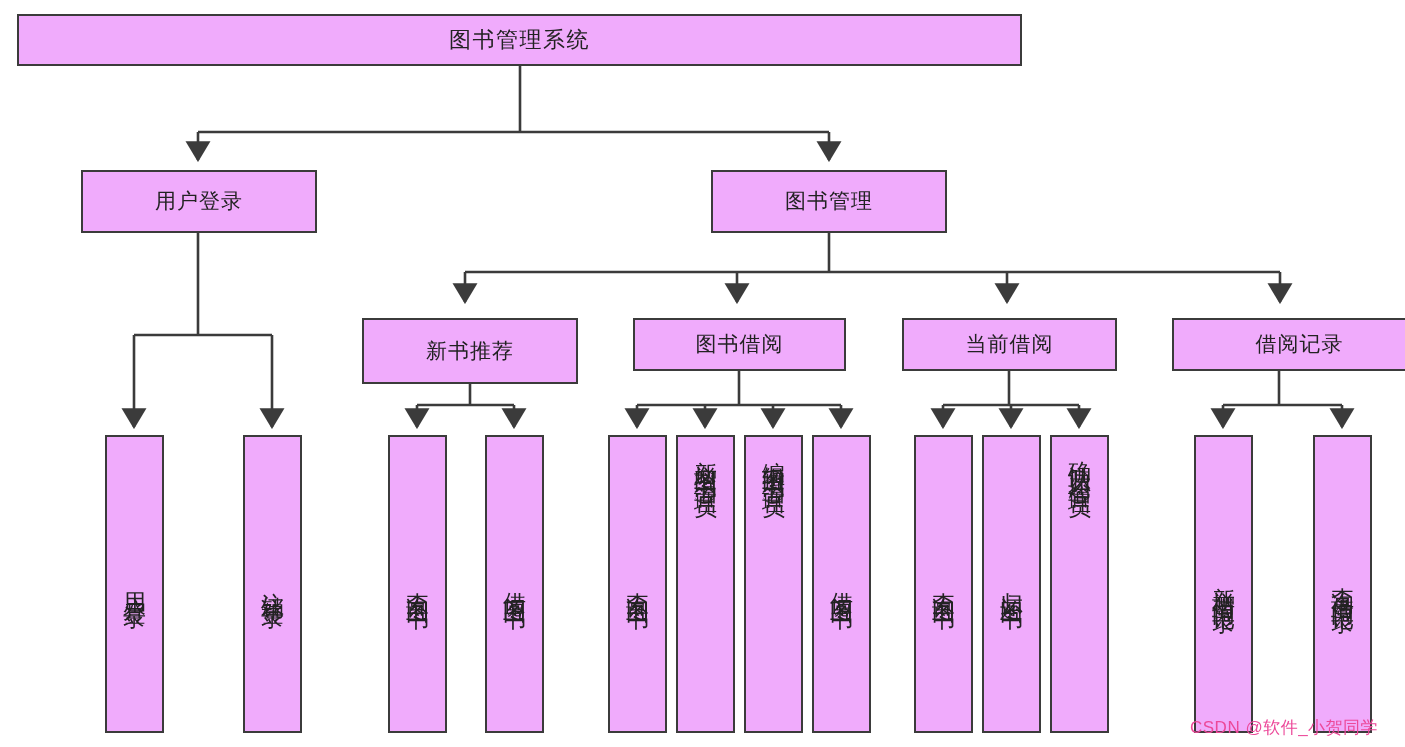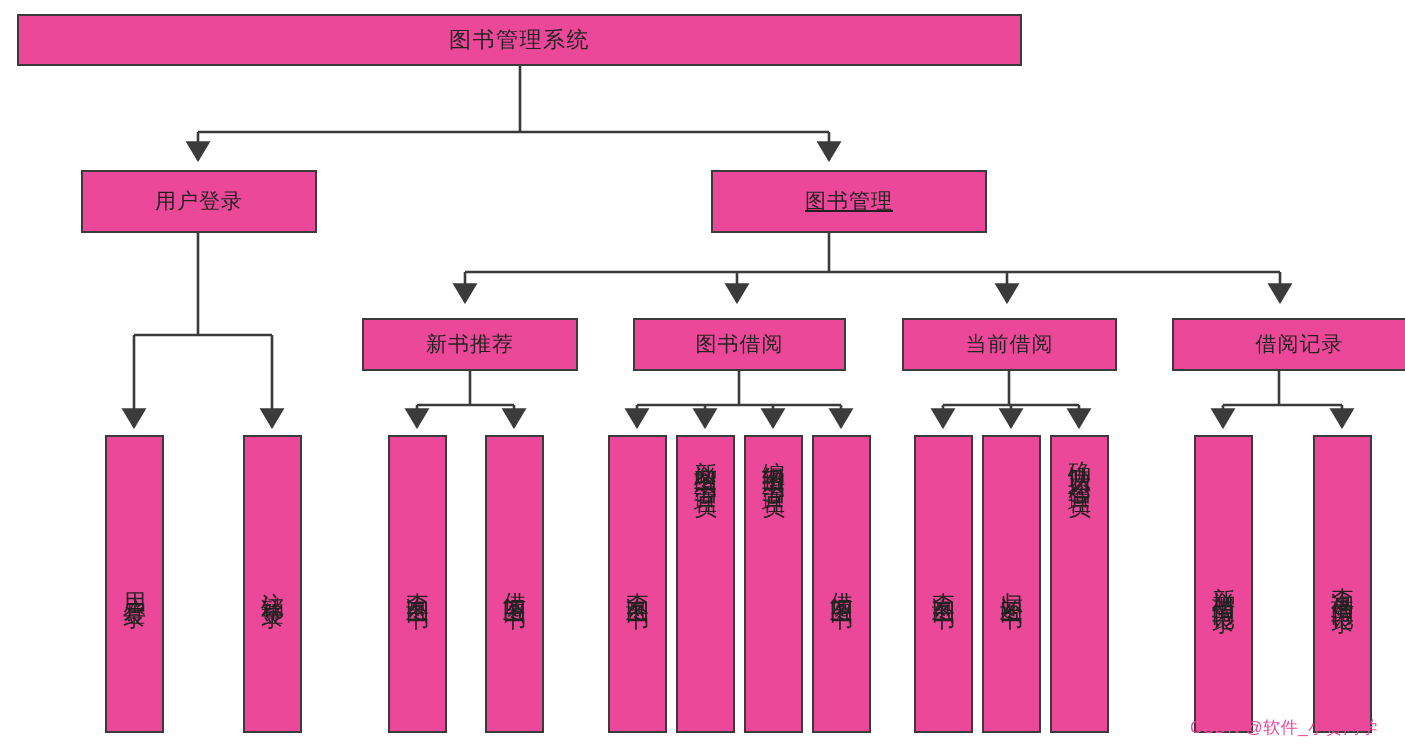--- a/index.html
+++ b/index.html
@@ -22,21 +22,21 @@
     position: absolute;
     left: 0;
     top: 0;
     width: 1405px;
     height: 747px;
     pointer-events: none;
   }
   .node {
     position: absolute;
     box-sizing: border-box;
-    background: #ec4899;
+    background: #f0abfc;
     border: 2px solid #3b3b3b;
     display: flex;
     align-items: center;
     justify-content: center;
     color: #222222;
     z-index: 2;
   }
   .node .label {
     display: block;
     text-align: center;
@@ -134,25 +134,25 @@
     </g>
   </svg>
 
   <div class="node root horiz" style="left:17px; top:14px; width:1005px; height:52px;">
     <span class="label">图书管理系统</span>
   </div>
 
   <div class="node horiz" style="left:81px; top:170px; width:236px; height:63px;">
     <span class="label">用户登录</span>
   </div>
-  <div class="node horiz" style="left:711px; top:170px; width:276px; height:63px;text-decoration:underline;">
+  <div class="node horiz" style="left:711px; top:170px; width:236px; height:63px;">
     <span class="label">图书管理</span>
   </div>
 
-  <div class="node horiz" style="left:362px; top:318px; width:216px; height:53px;">
+  <div class="node horiz" style="left:362px; top:318px; width:216px; height:66px;">
     <span class="label">新书推荐</span>
   </div>
   <div class="node horiz" style="left:633px; top:318px; width:213px; height:53px;">
     <span class="label">图书借阅</span>
   </div>
   <div class="node horiz" style="left:902px; top:318px; width:215px; height:53px;">
     <span class="label">当前借阅</span>
   </div>
   <div class="node horiz" style="left:1172px; top:318px; width:255px; height:53px;">
     <span class="label">借阅记录</span>

